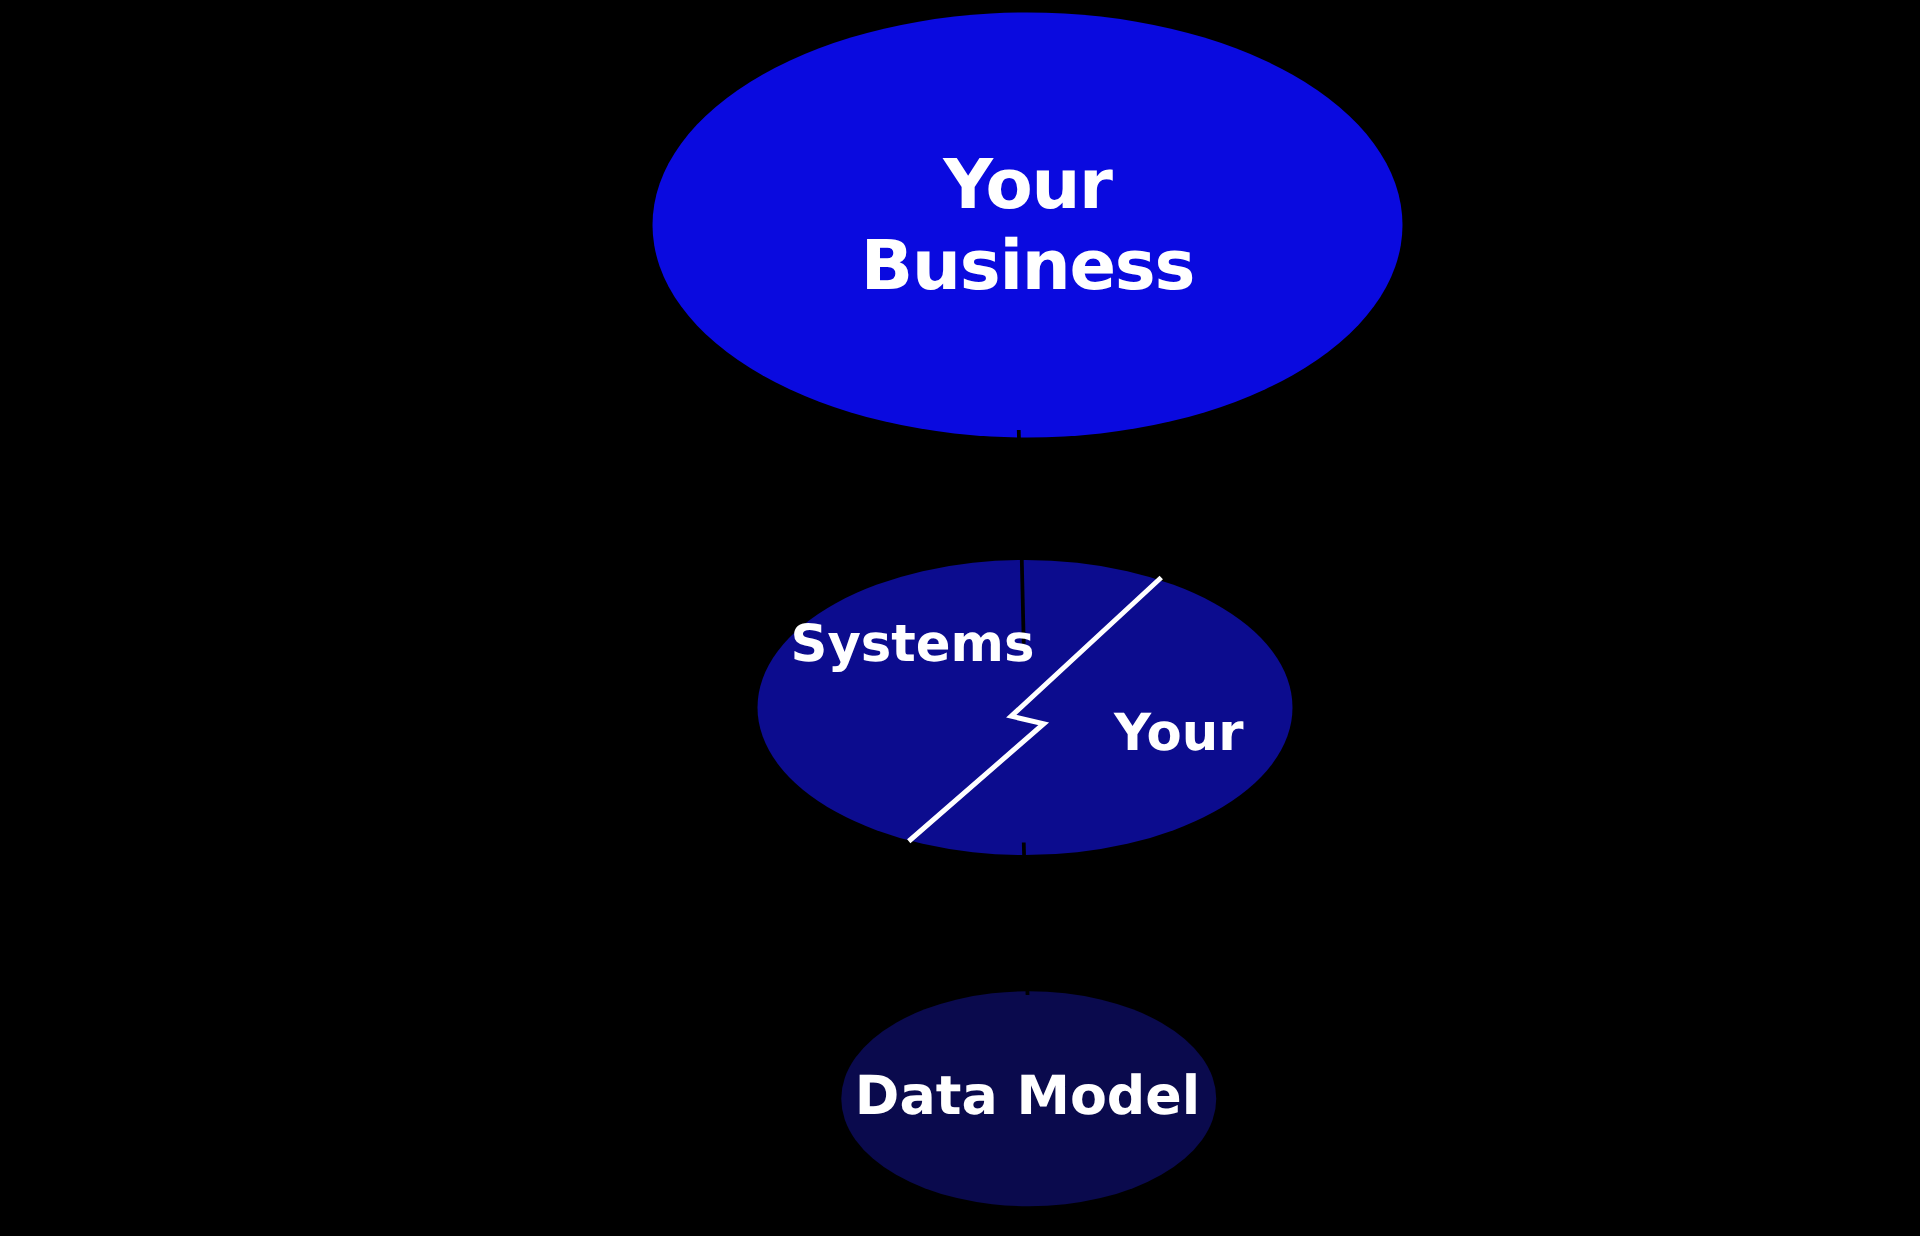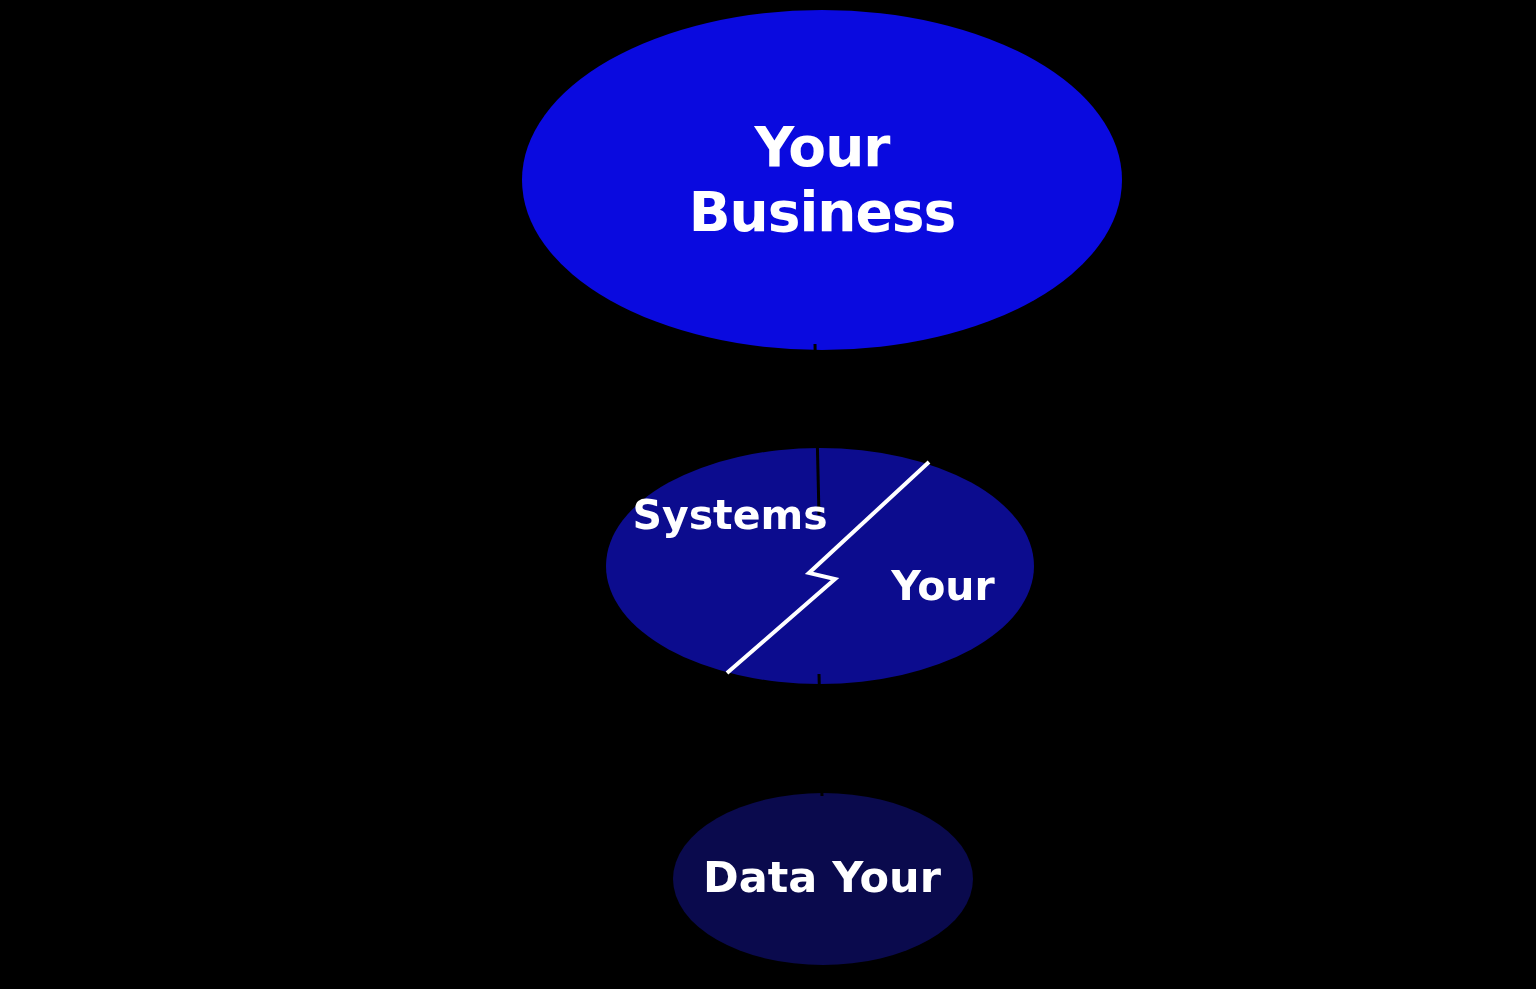--- a/index.html
+++ b/index.html
@@ -83,15 +83,15 @@
 
   <div class="diagram-label label-top" style="color: rgb(255, 255, 255);">
     <div>Your</div>
     <div>Business</div>
   </div>
 
   <div class="diagram-label label-systems" style="color: rgb(255, 255, 255);">Systems</div>
 
   <div class="diagram-label label-data" style="color: rgb(255, 255, 255);">Your</div>
 
-  <div class="diagram-label label-datamodel" style="color: rgb(255, 255, 255);">Data Your</div>
+  <div class="diagram-label label-datamodel" style="color: rgb(255, 255, 255);">Data Model</div>
 
 </div>
 
 </body></html>

